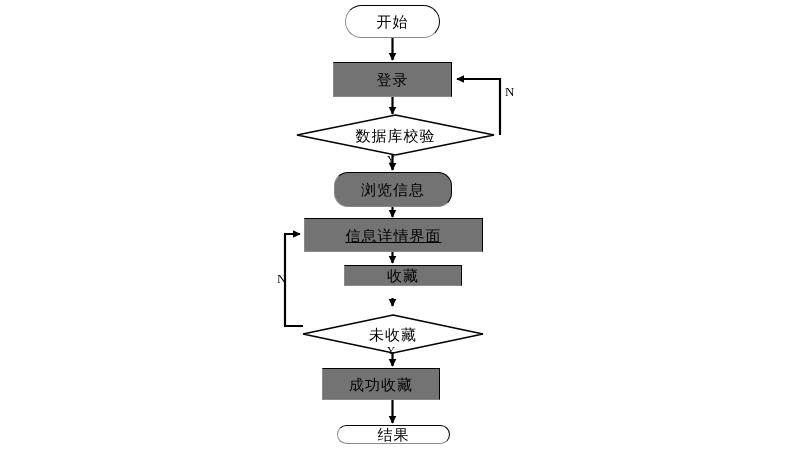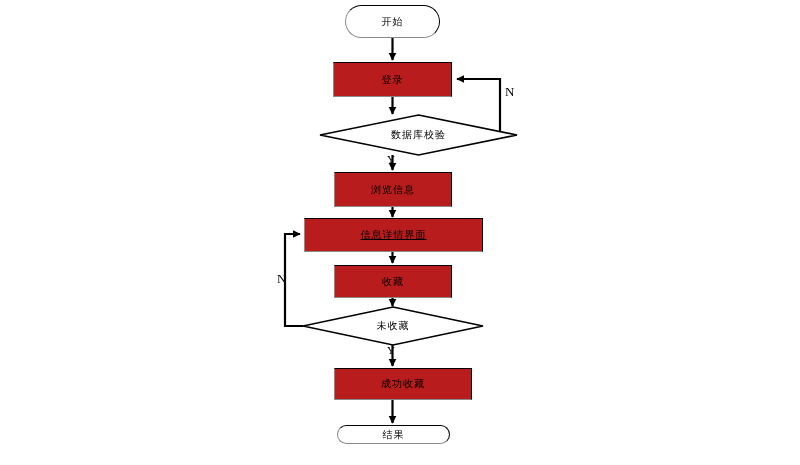--- a/index.html
+++ b/index.html
@@ -14,31 +14,31 @@
   #canvas {
     position: relative;
     width: 800px;
     height: 465px;
     background: #ffffff;
     overflow: hidden;
   }
   
   .node-label {
     font-family: "Liberation Sans", "DejaVu Sans", sans-serif;
-    font-size: 10px;
+    font-size: 15px;
     color: #000000;
     letter-spacing: 1px;
     white-space: nowrap;
     line-height: 1;
   }
   
   .proc {
     position: absolute;
     box-sizing: border-box;
-    background: #b91c1c;
+    background: #737373;
     border-top: 1.5px solid #000000;
     border-right: 1.5px solid #000000;
     border-left: 1.5px solid #8a8a8a;
     border-bottom: 1.5px solid #8a8a8a;
     display: flex;
     align-items: center;
     justify-content: center;
   }
   
   .term {
@@ -130,51 +130,51 @@
   </svg>
 
   <div class="term" style="left:345px; top:5px; width:95px; height:33px;">
     <span class="node-label">开始</span>
   </div>
 
   <div class="proc" style="left:333px; top:62px; width:119px; height:35px;">
     <span class="node-label">登录</span>
   </div>
 
-  <div class="dec" style="left:320px; top:115px; width:197px; height:40px;text-align:right;">
+  <div class="dec" style="left:297px; top:115px; width:197px; height:40px;text-align:right;">
     <svg width="197" height="40" viewBox="0 0 197 40">
       <polygon points="98.5,0 197,20 98.5,40 0,20" fill="#ffffff" stroke="#000000" stroke-width="1.6"></polygon>
     </svg>
     <div class="dec-text">
       <span class="node-label">数据库校验</span>
     </div>
   </div>
 
-  <div class="proc" style="left:334px; top:172px; width:118px; height:35px;">
+  <div class="proc" style="left:334px; top:172px; width:118px; height:35px;border-radius:14px;">
     <span class="node-label">浏览信息</span>
   </div>
 
   <div class="proc" style="left:304px; top:218px; width:179px; height:34px;text-decoration:underline;">
     <span class="node-label">信息详情界面</span>
   </div>
 
-  <div class="proc" style="left:334px; top:265px; width:118px; height:33px;">
+  <div class="proc" style="left:344px; top:265px; width:118px; height:21px;">
     <span class="node-label">收藏</span>
   </div>
 
-  <div class="dec" style="left:303px; top:307px; width:180px; height:38px;">
+  <div class="dec" style="left:303px; top:315px; width:180px; height:38px;">
     <svg width="180" height="38" viewBox="0 0 180 38">
       <polygon points="90,0 180,19 90,38 0,19" fill="#ffffff" stroke="#000000" stroke-width="1.6"></polygon>
     </svg>
     <div class="dec-text">
       <span class="node-label">未收藏</span>
     </div>
   </div>
 
-  <div class="proc" style="left:334px; top:368px; width:138px; height:32px;">
+  <div class="proc" style="left:322px; top:368px; width:118px; height:32px;">
     <span class="node-label">成功收藏</span>
   </div>
 
   <div class="term" style="left:337px; top:425px; width:113px; height:19px;">
     <span class="node-label">结果</span>
   </div>
 
   <span class="branch small" style="left:387px; top:154px;">Y</span>
 
   <span class="branch" style="left:505px; top:85px;">N</span>

